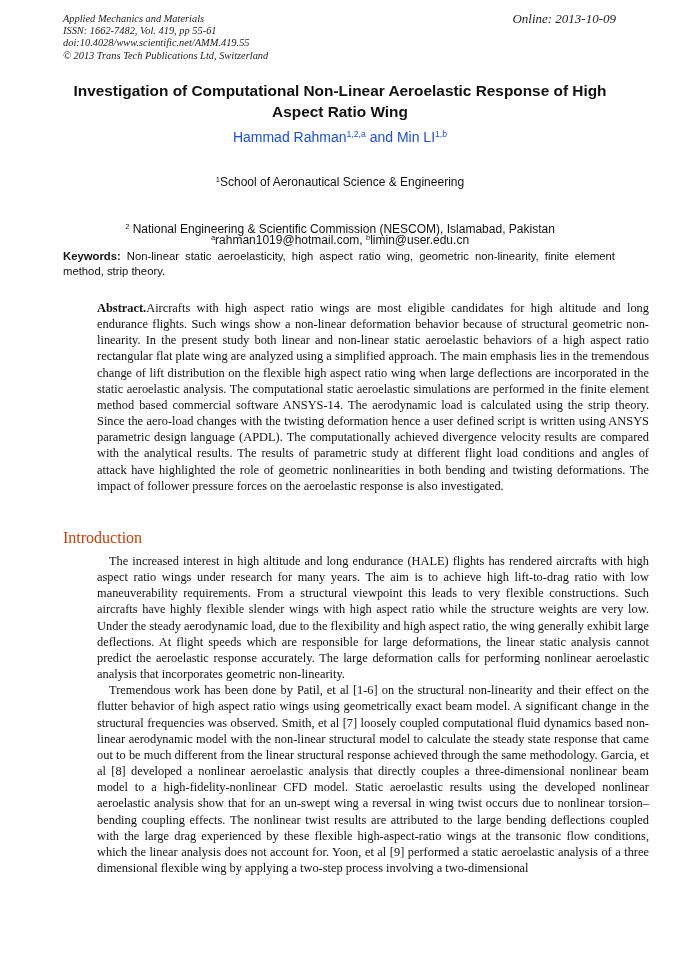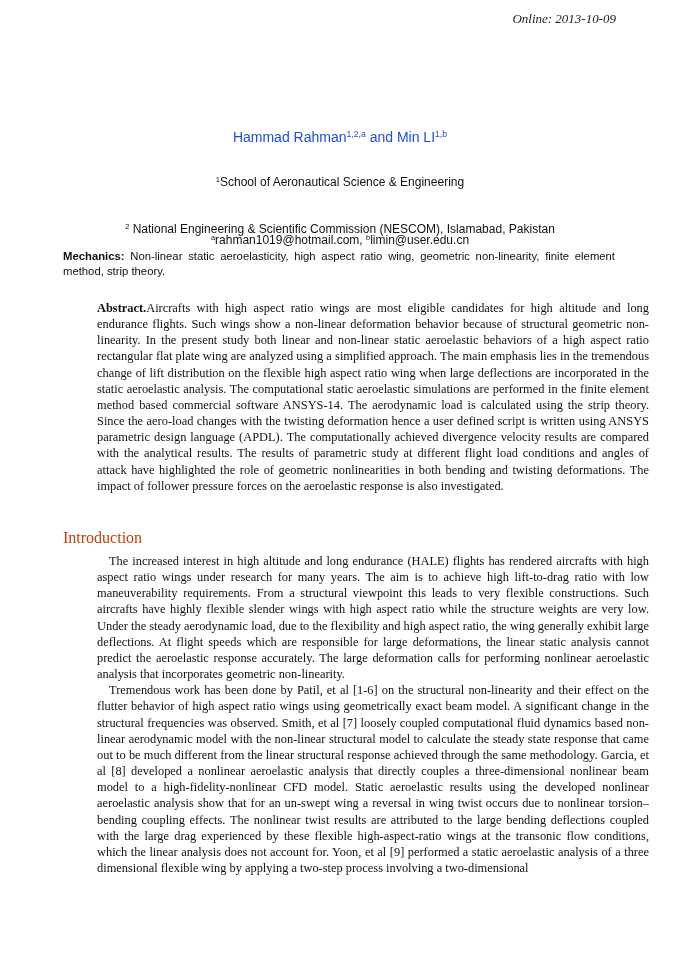--- a/index.html
+++ b/index.html
@@ -19,39 +19,49 @@
   .abstract b { font-weight: bold; }
   .intro-h { position: absolute; left: 63px; top: 530px; font-family: "Liberation Serif", serif; font-weight: normal; font-size: 16px; line-height: 16px; color: #c2410c; }
   .intro { top: 553px; }
   .intro p { margin: 0; text-indent: 12px; }
 </style>
 </head>
 <body>
 
 <div class="page">
 
+  <div class="hdr">
+    <div>Applied Mechanics and Materials</div>
+    <div>ISSN: 1662-7482, Vol. 419, pp 55-61</div>
+    <div>doi:10.4028/www.scientific.net/AMM.419.55</div>
+    <div>© 2013 Trans Tech Publications Ltd, Switzerland</div>
+  </div>
   <div class="online">Online: 2013-10-09</div>
 
+  <div class="title">
+    <div>Investigation of Computational Non-Linear Aeroelastic Response of High</div>
+    <div>Aspect Ratio Wing</div>
+  </div>
 
   <div class="authors">
     <span>Hammad Rahman</span><sup>1,2,a</sup><span style="white-space:pre"> and </span><span>Min LI</span><sup>1,b</sup>
   </div>
 
   <div class="aff" style="top:155px;">
     <sup>1</sup><span>School of Aeronautical Science &amp; Engineering</span>
   </div>
   <div class="aff" style="top:202px;">
     <sup>2</sup><span style="white-space:pre"> </span><span>National Engineering &amp; Scientific Commission (NESCOM), Islamabad, Pakistan</span>
   </div>
   <div class="aff" style="top:213px;">
     <sup>a</sup><span>rahman1019@hotmail.com</span><span style="white-space:pre">, </span><sup>b</sup><span>limin@user.edu.cn</span>
   </div>
 
   <div class="kw">
-    <b>Mechanics:</b><span> Non-linear static aeroelasticity, high aspect ratio wing, geometric non-linearity, finite element method, strip theory.</span>
+    <b>Keywords:</b><span> Non-linear static aeroelasticity, high aspect ratio wing, geometric non-linearity, finite element method, strip theory.</span>
   </div>
 
   <div class="body abstract">
     <b>Abstract.</b><span>Aircrafts with high aspect ratio wings are most eligible candidates for high altitude and long endurance flights. Such wings show a non-linear deformation behavior because of structural geometric non-linearity. In the present study both linear and non-linear static aeroelastic behaviors of a high aspect ratio rectangular flat plate wing are analyzed using a simplified approach. The main emphasis lies in the tremendous change of lift distribution on the flexible high aspect ratio wing when large deflections are incorporated in the static aeroelastic analysis.  The computational static aeroelastic simulations are performed in the finite element method based commercial software ANSYS-14. The aerodynamic load is calculated using the strip theory. Since the aero-load changes with the twisting deformation hence a user defined script is written using ANSYS parametric design language (APDL). The computationally achieved divergence velocity results are compared with the analytical results. The results of parametric study at different flight load conditions and angles of attack have highlighted the role of geometric nonlinearities in both bending and twisting deformations. The impact of follower pressure forces on the aeroelastic response is also investigated.</span>
   </div>
 
   <div class="intro-h">Introduction</div>
 
   <div class="body intro">
     <p>The increased interest in high altitude and long endurance (HALE) flights has rendered aircrafts with high aspect ratio wings under research for many years. The aim is to achieve high lift-to-drag ratio with low maneuverability requirements. From a structural viewpoint this leads to very flexible constructions. Such aircrafts have highly flexible slender wings with high aspect ratio while the structure weights are very low. Under the steady aerodynamic load, due to the flexibility and high aspect ratio, the wing generally exhibit large deflections. At flight speeds which are responsible for large deformations, the linear static analysis cannot predict the aeroelastic response accurately. The large deformation calls for performing nonlinear aeroelastic analysis that incorporates geometric non-linearity.</p>

